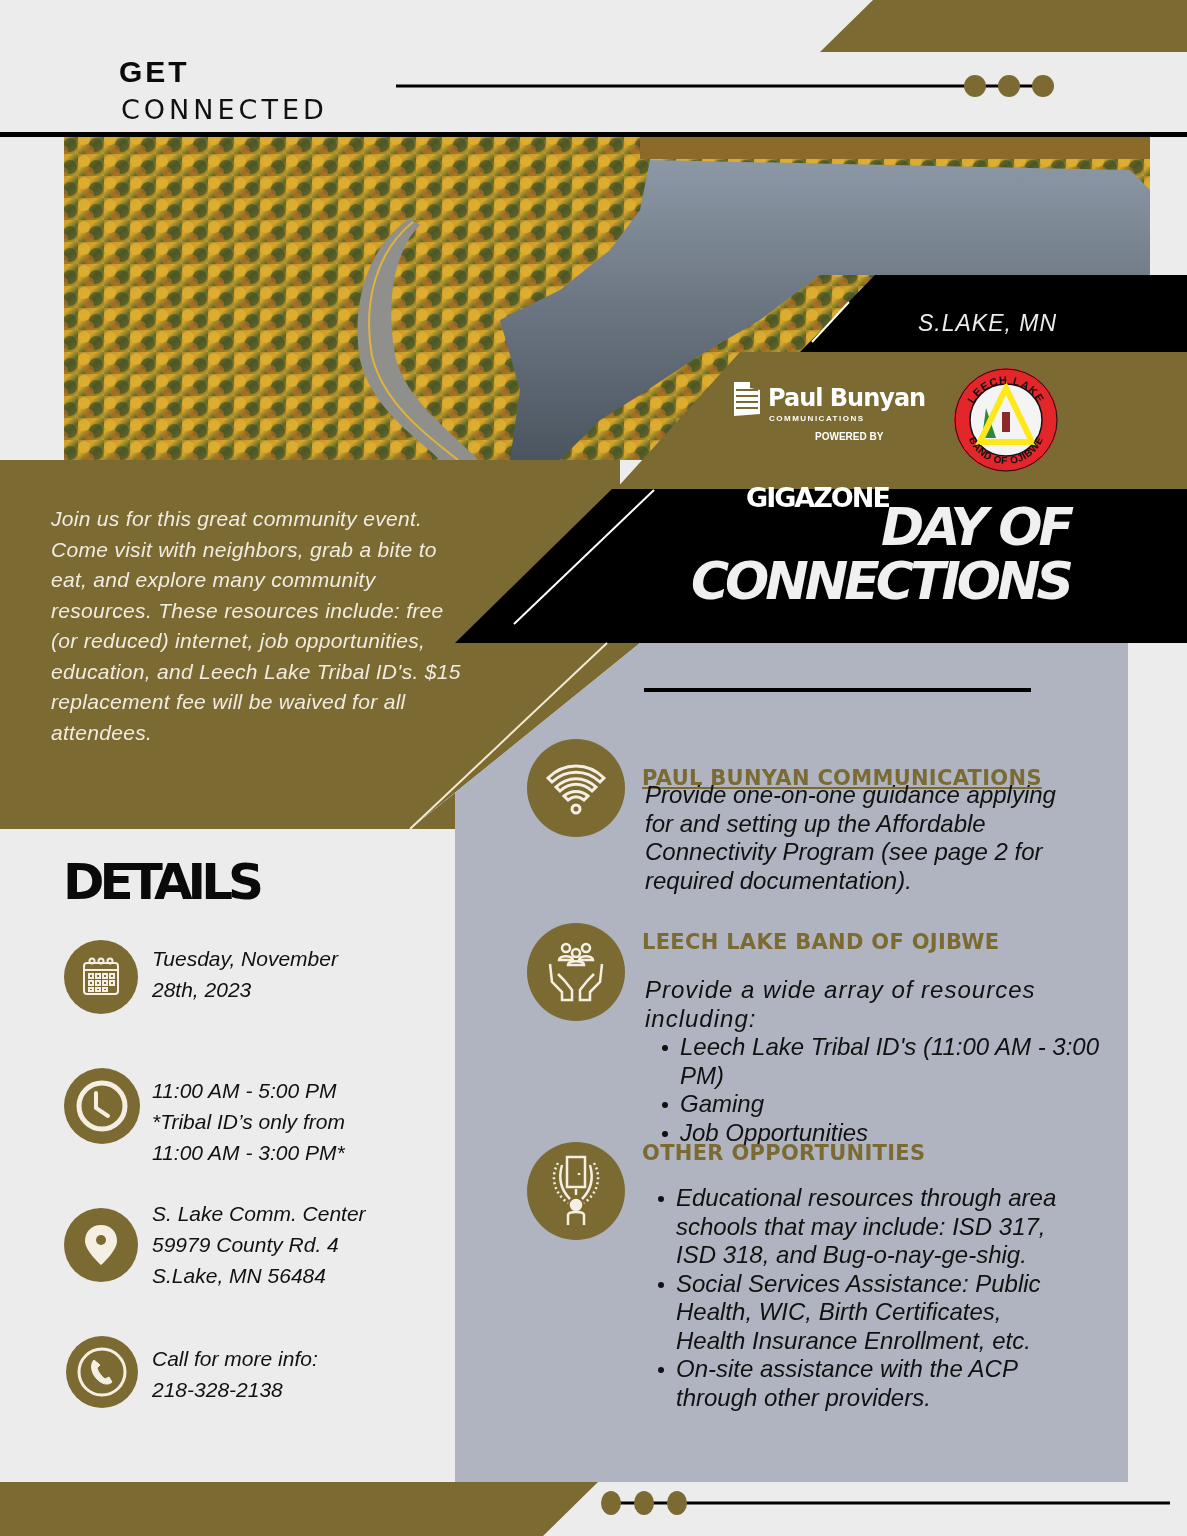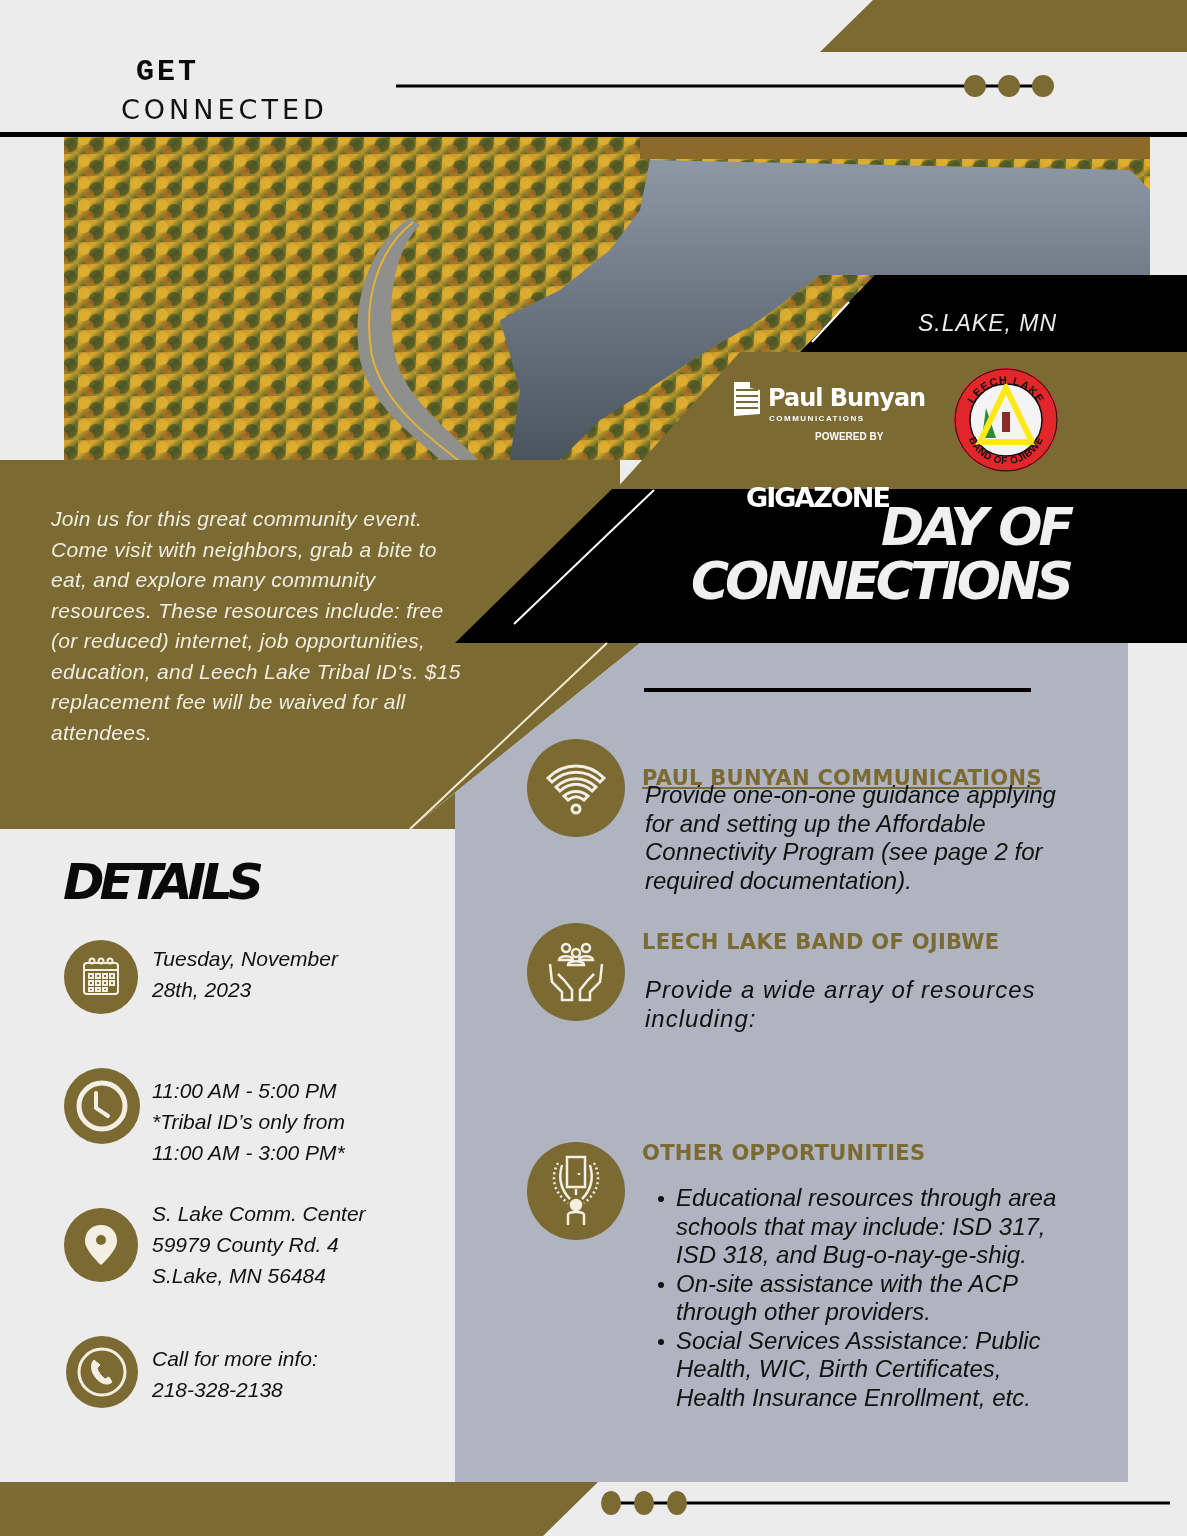--- a/index.html
+++ b/index.html
@@ -1,30 +1,30 @@
 <!DOCTYPE html>
 <html><head>
 <meta charset="utf-8">
 <style>
   * { margin:0; padding:0; box-sizing:border-box; }
   html, body { width:1187px; height:1536px; background:#ececec; overflow:hidden; }
   body { position:relative; font-family:"Liberation Sans", sans-serif; color:#111; }
   .abs { position:absolute; }
   svg.bg { position:absolute; left:0; top:0; }
-  .brand-get { left:136px; top:55px; font-family:Liberation Mono, monospace; font-weight:bold; font-size:30px; letter-spacing:3px; color:#0a0a0a; line-height:34px; }
+  .brand-get { left:119px; top:55px; font-family:Liberation Sans, sans-serif; font-weight:bold; font-size:30px; letter-spacing:3px; color:#0a0a0a; line-height:34px; }
   .brand-connected { left:121px; top:92px; font-family:"DejaVu Sans", sans-serif; font-weight:normal; font-size:27px; letter-spacing:4px; color:#111; line-height:36px; }
   .location { left:900px; top:310px; width:175px; text-align:center; color:#ececec; font-style:italic; font-size:23px; letter-spacing:1px; }
   .pb-logo { left:730px; top:378px; color:#fff; }
   .pb-name { position:absolute; left:38px; top:6px; font-family:"DejaVu Sans", sans-serif; font-weight:bold; font-size:24px; letter-spacing:-1px; white-space:nowrap; }
   .pb-sub { position:absolute; left:39px; top:36px; font-size:8px; font-weight:bold; letter-spacing:1.5px; white-space:nowrap; }
   .pb-powered { position:absolute; left:85px; top:53px; font-size:10px; font-weight:bold; white-space:nowrap; }
   .pb-giga { position:absolute; left:16px; top:60px; font-family:"DejaVu Sans", sans-serif; font-weight:bold; font-size:27px; letter-spacing:-2px; white-space:nowrap;margin-top:44px; }
   .title { left:600px; top:500px; width:470px; text-align:right; color:#f0f0f0; font-family:"DejaVu Sans", sans-serif; font-weight:bold; font-style:italic; font-size:52px; line-height:54px; letter-spacing:-4px; }
   .intro { left:51px; top:504px; width:410px; color:#f0ece0; font-style:italic; font-size:21px; line-height:30.5px; letter-spacing:0.3px; }
-  .details-h { left:63px; top:853px; font-family:"DejaVu Sans", sans-serif; font-weight:bold; font-style:italic; font-size:50px; letter-spacing:-5px; color:#0a0a0a; }
+  .details-h { left:63px; top:853px; font-family:"DejaVu Sans", sans-serif; font-weight:bold; font-size:50px; letter-spacing:-5px; color:#0a0a0a; }
   .icon-circle { position:absolute; width:74px; height:74px; border-radius:50%; background:#7c6a33; display:flex; align-items:center; justify-content:center; }
   .icon-circle.big { width:98px; height:98px; }
   .detail-text { position:absolute; left:152px; font-style:italic; font-size:21px; line-height:31px; color:#111; }
   .sec-title { position:absolute; left:642px; font-family:"DejaVu Sans", sans-serif; font-weight:bold; font-size:21px; color:#7c6a33; letter-spacing:0.3px; white-space:nowrap; }
   .sec-body { position:absolute; left:645px; font-style:italic; font-size:24px; line-height:28.5px; color:#111; }
   ul.bul { list-style:none; }
   ul.bul li { position:relative; padding-left:22px; }
   ul.bul li::before { content:""; position:absolute; left:4px; top:12px; width:6px; height:6px; border-radius:50%; background:#111; }
 </style>
 </head>
@@ -221,33 +221,38 @@
     <path d="M15,20 C15,15 29,15 29,20 Z"></path>
       <path d="M35,20 C35,15 49,15 49,20 Z"></path>
       <path d="M24,25 C24,20 40,20 40,25 Z"></path>
     <path d="M6,24 L8,42 L18,52 L18,60 L28,60 L28,50 L20,40 L14,34"></path>
     <path d="M58,24 L56,42 L46,52 L46,60 L36,60 L36,50 L44,40 L50,34"></path>
   </svg>
 </div>
 <div class="sec-title" style="top:930px;">LEECH LAKE BAND OF OJIBWE</div>
 <div class="sec-body" style="top:976px;width:480px;letter-spacing:1px;">
   <p style="width:410px;">Provide a wide array of resources including:</p>
+  <ul class="bul" style="margin-left:13px;letter-spacing:0;">
+    <li>Leech Lake Tribal ID's (11:00 AM - 3:00 PM)</li>
+    <li>Gaming</li>
+    <li>Job Opportunities</li>
+  </ul>
 </div>
 
 <div class="icon-circle big" style="left:527px;top:1142px;">
   <svg width="64" height="80" viewBox="0 0 64 80" fill="none" stroke="#f4efe2" stroke-width="2.5">
     <rect x="23" y="6" width="18" height="30"></rect>
     <line x1="35" y1="22" x2="35" y2="24"></line>
     <path d="M14,12 C6,26 10,42 24,52" stroke-dasharray="2 3"></path>
     <path d="M50,12 C58,26 54,42 40,52" stroke-dasharray="2 3"></path>
     <path d="M18,14 C14,28 18,40 26,48"></path>
     <path d="M46,14 C50,28 46,40 38,48"></path>
     <line x1="32" y1="44" x2="32" y2="38"></line>
     <circle cx="32" cy="54" r="5" fill="#f4efe2"></circle>
     <path d="M24,74 L24,64 C24,60 40,60 40,64 L40,74"></path>
   </svg>
 </div>
 <div class="sec-title" style="top:1141px;">OTHER OPPORTUNITIES</div>
 <ul class="sec-body bul" style="top:1184px;left:654px;width:420px;">
   <li>Educational resources through area schools that may include: ISD 317, ISD 318, and Bug-o-nay-ge-shig.</li>
+  <li>Social Services Assistance: Public Health, WIC, Birth Certificates, Health Insurance Enrollment, etc.</li>
   <li>On-site assistance with the ACP through other providers.</li>
-  <li>Social Services Assistance: Public Health, WIC, Birth Certificates, Health Insurance Enrollment, etc.</li>
 </ul>
 
 </body></html>

